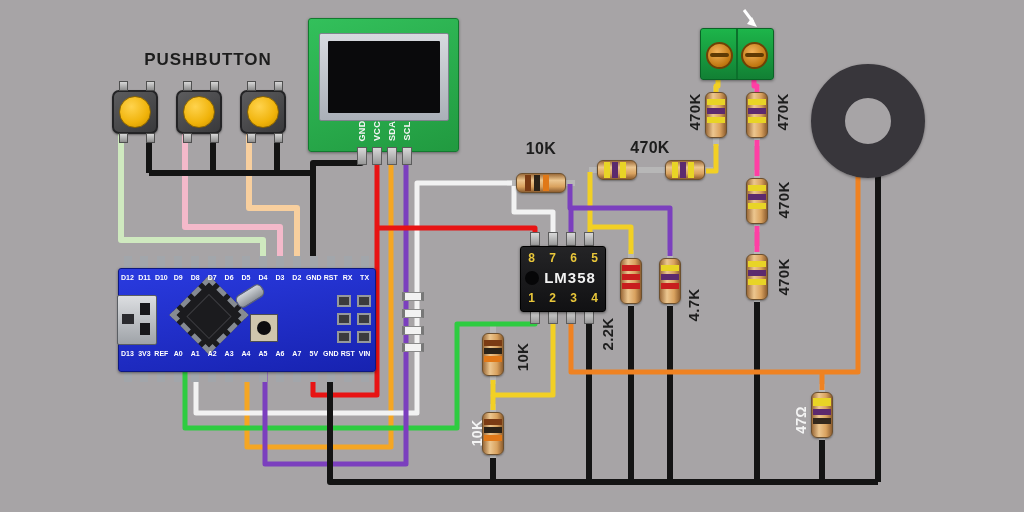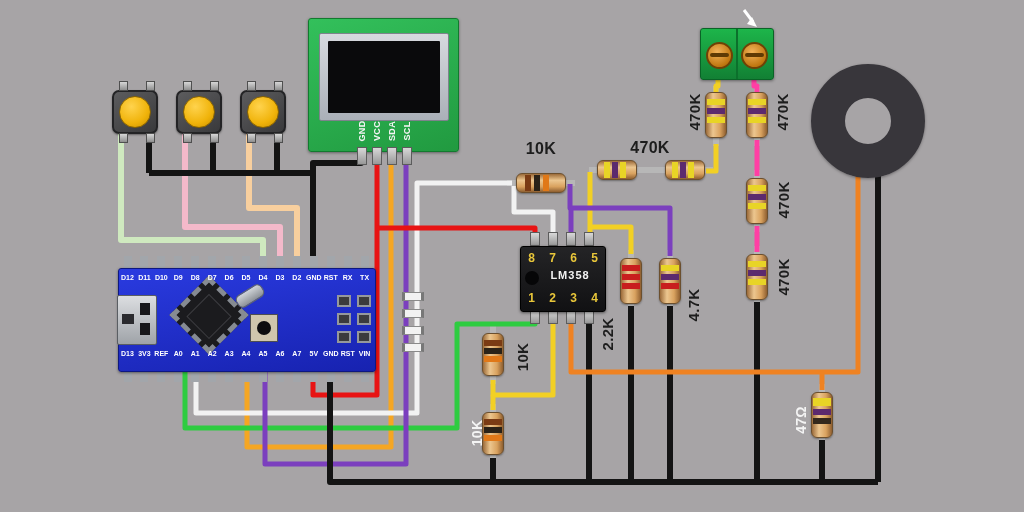--- a/index.html
+++ b/index.html
@@ -129,20 +129,21 @@
 
     <polyline stroke-width="5" points="571,316 571,372 858,372 858,176" stroke="#ef8222"></polyline>
     <polyline stroke-width="5" points="822,372 822,390" stroke="#ef8222"></polyline>
 
     <g>
       <polyline points="744,10 753,22" stroke-width="3" stroke="#ffffff"></polyline>
       <polygon points="757,27 747,24 752,17" fill="#ffffff" stroke="none"></polygon>
     </g>
   </svg>
 
+  <div class="lbl" style="left:208px;top:60px;font-size:17px;letter-spacing:1px">PUSHBUTTON</div>
 
   <div class="pbtn" style="left:112px;top:90px">
     <div class="leg" style="left:5px;top:-11px"></div>
     <div class="leg" style="left:32px;top:-11px"></div>
     <div class="leg" style="left:5px;top:41px"></div>
     <div class="leg" style="left:32px;top:41px"></div>
     <div class="cap"></div>
   </div>
   <div class="pbtn" style="left:176px;top:90px">
     <div class="leg" style="left:5px;top:-11px"></div>
@@ -260,21 +261,21 @@
   <div class="abs" style="left:520px;top:246px;width:84px;height:64px;background:linear-gradient(#242426,#111113);
        border:1px solid #000;border-radius:3px;box-shadow:0 1px 3px rgba(0,0,0,.5)">
     <div class="abs" style="left:4px;top:24px;width:14px;height:14px;border-radius:50%;background:#060607"></div>
     <div class="abs" style="left:0;top:4px;width:84px;display:flex;color:#e8c63a;font-weight:700;font-size:12px;text-align:center">
       <span style="flex:1">8</span>
       <span style="flex:1">7</span>
       <span style="flex:1">6</span>
       <span style="flex:1">5</span>
     </div>
     <div class="abs" style="left:14px;top:22px;width:70px;text-align:center;color:#f2f2f2;font-weight:700;
-         font-size:11px;letter-spacing:1px">LM358</div>
+         font-size:15px;letter-spacing:1px">LM358</div>
     <div class="abs" style="left:0;top:44px;width:84px;display:flex;color:#e8c63a;font-weight:700;font-size:12px;text-align:center">
       <span style="flex:1">1</span>
       <span style="flex:1">2</span>
       <span style="flex:1">3</span>
       <span style="flex:1">4</span>
     </div>
   </div>
 
   <div class="abs" style="left:700px;top:28px;width:72px;height:50px;background:linear-gradient(#1db54a,#128034);
        border:1px solid #0a6326;border-radius:3px;box-shadow:0 1px 3px rgba(0,0,0,.4)">

